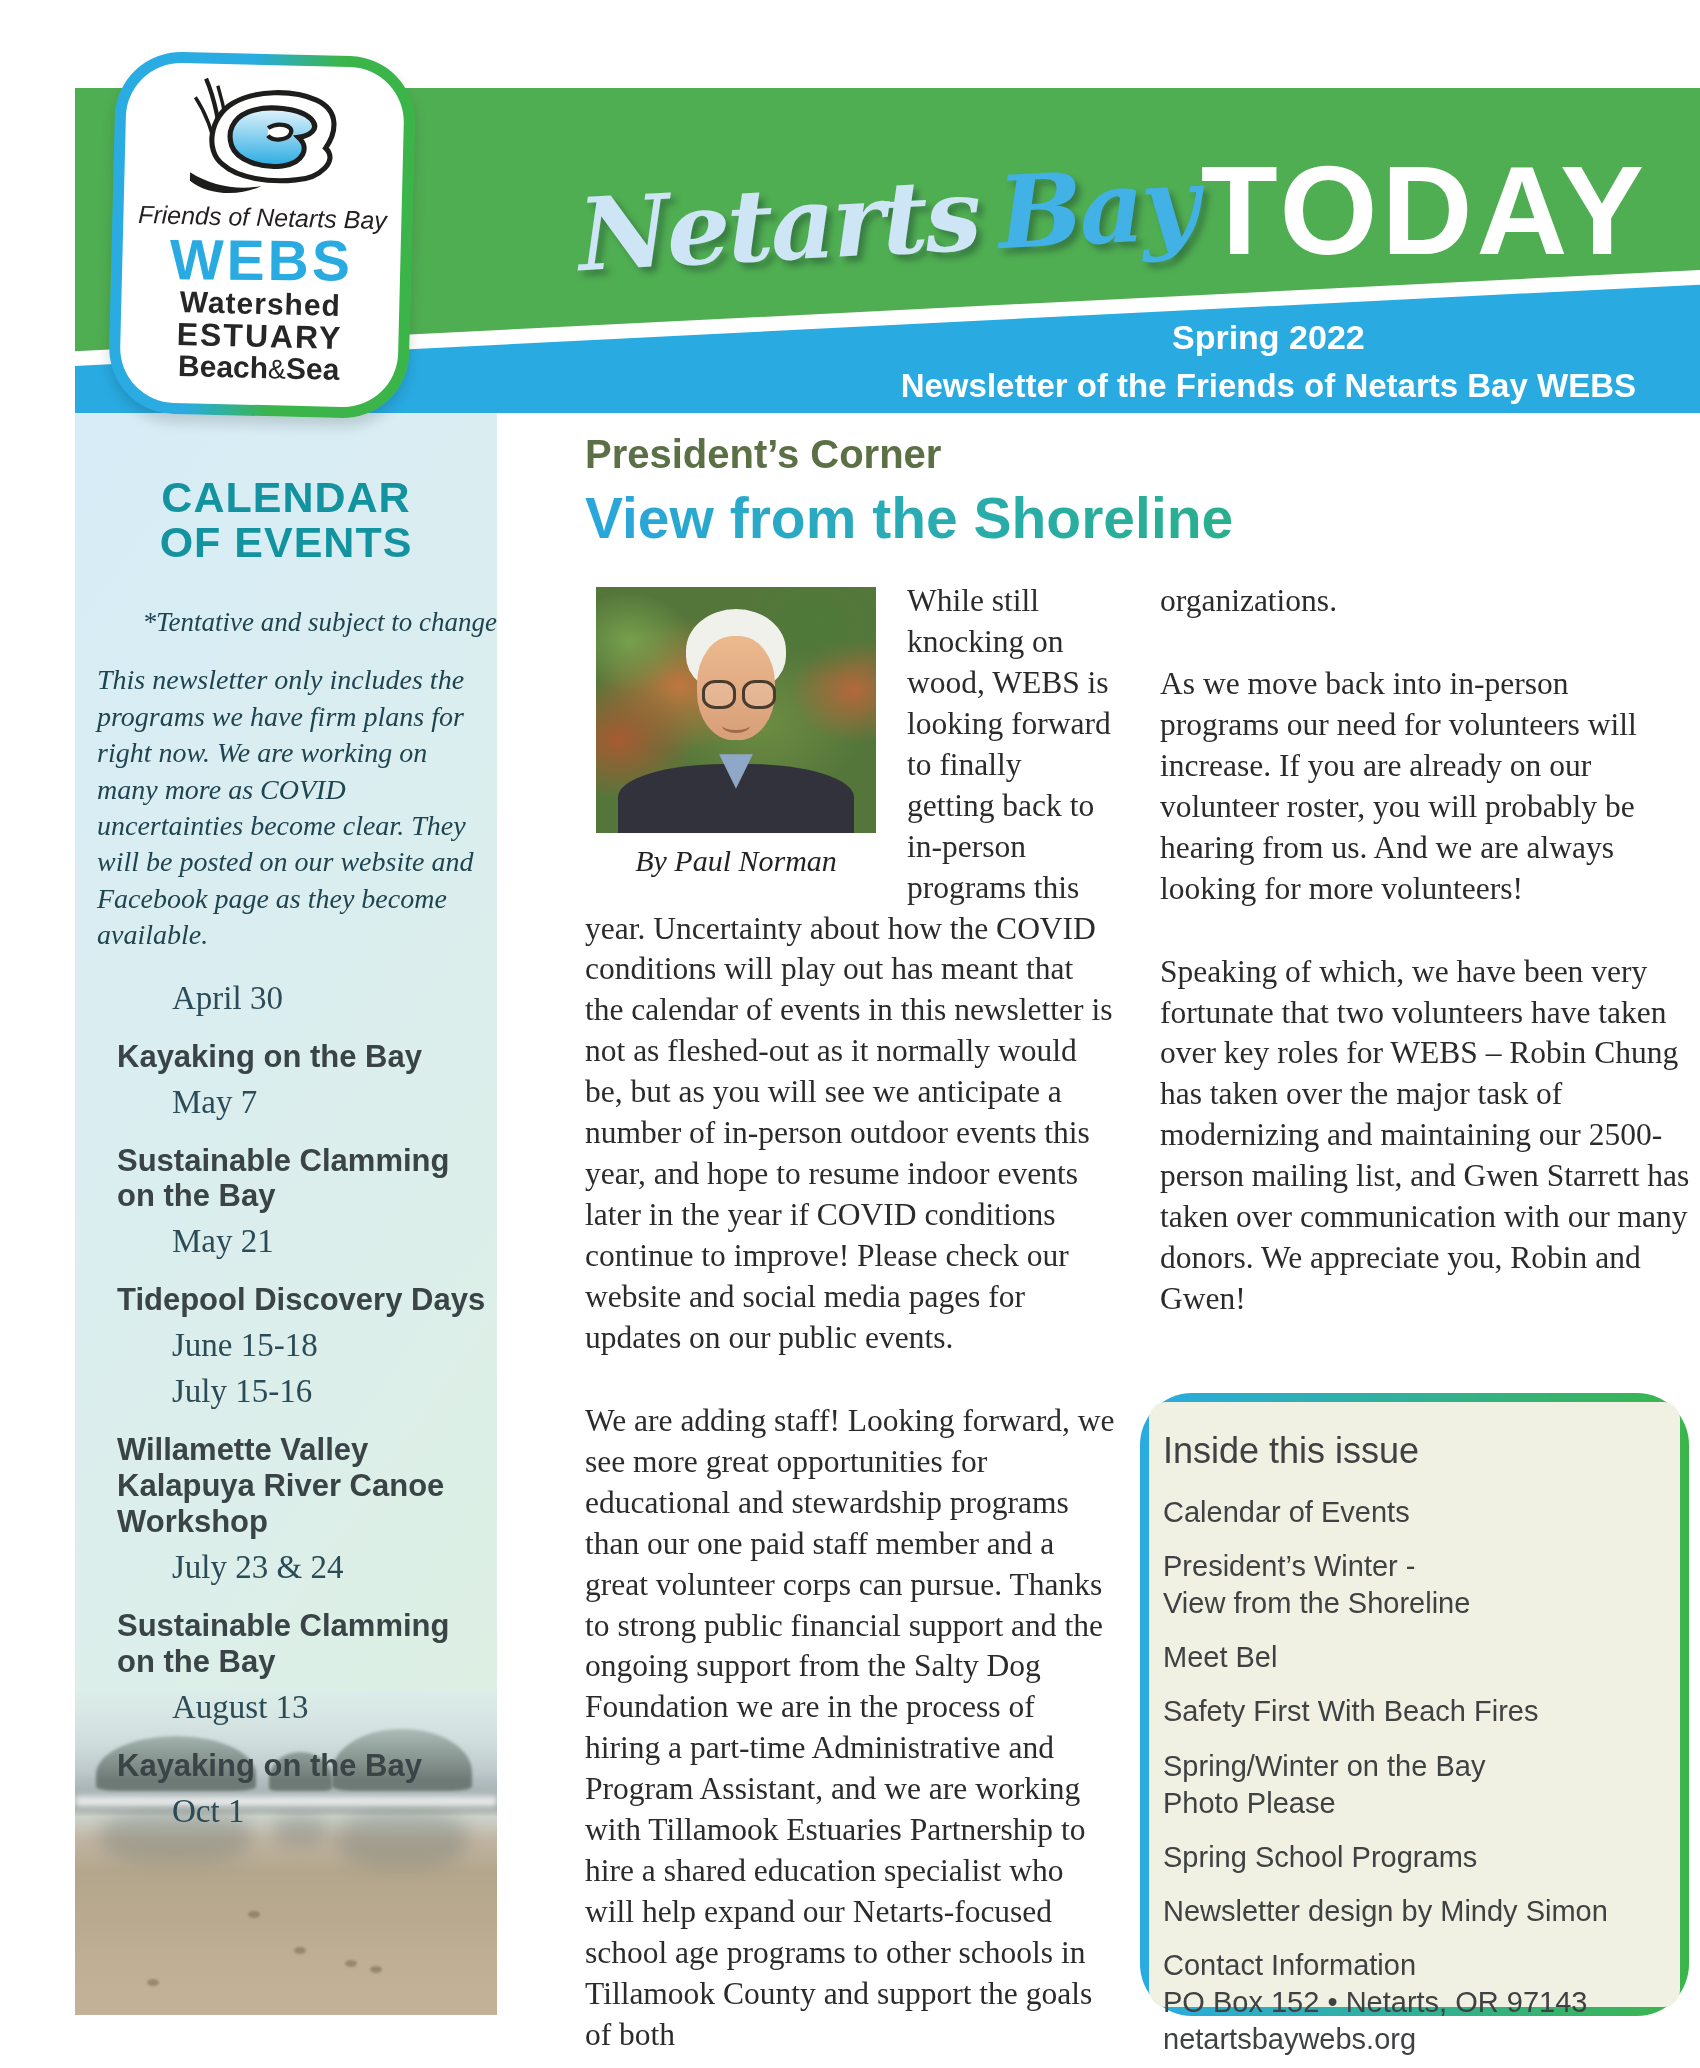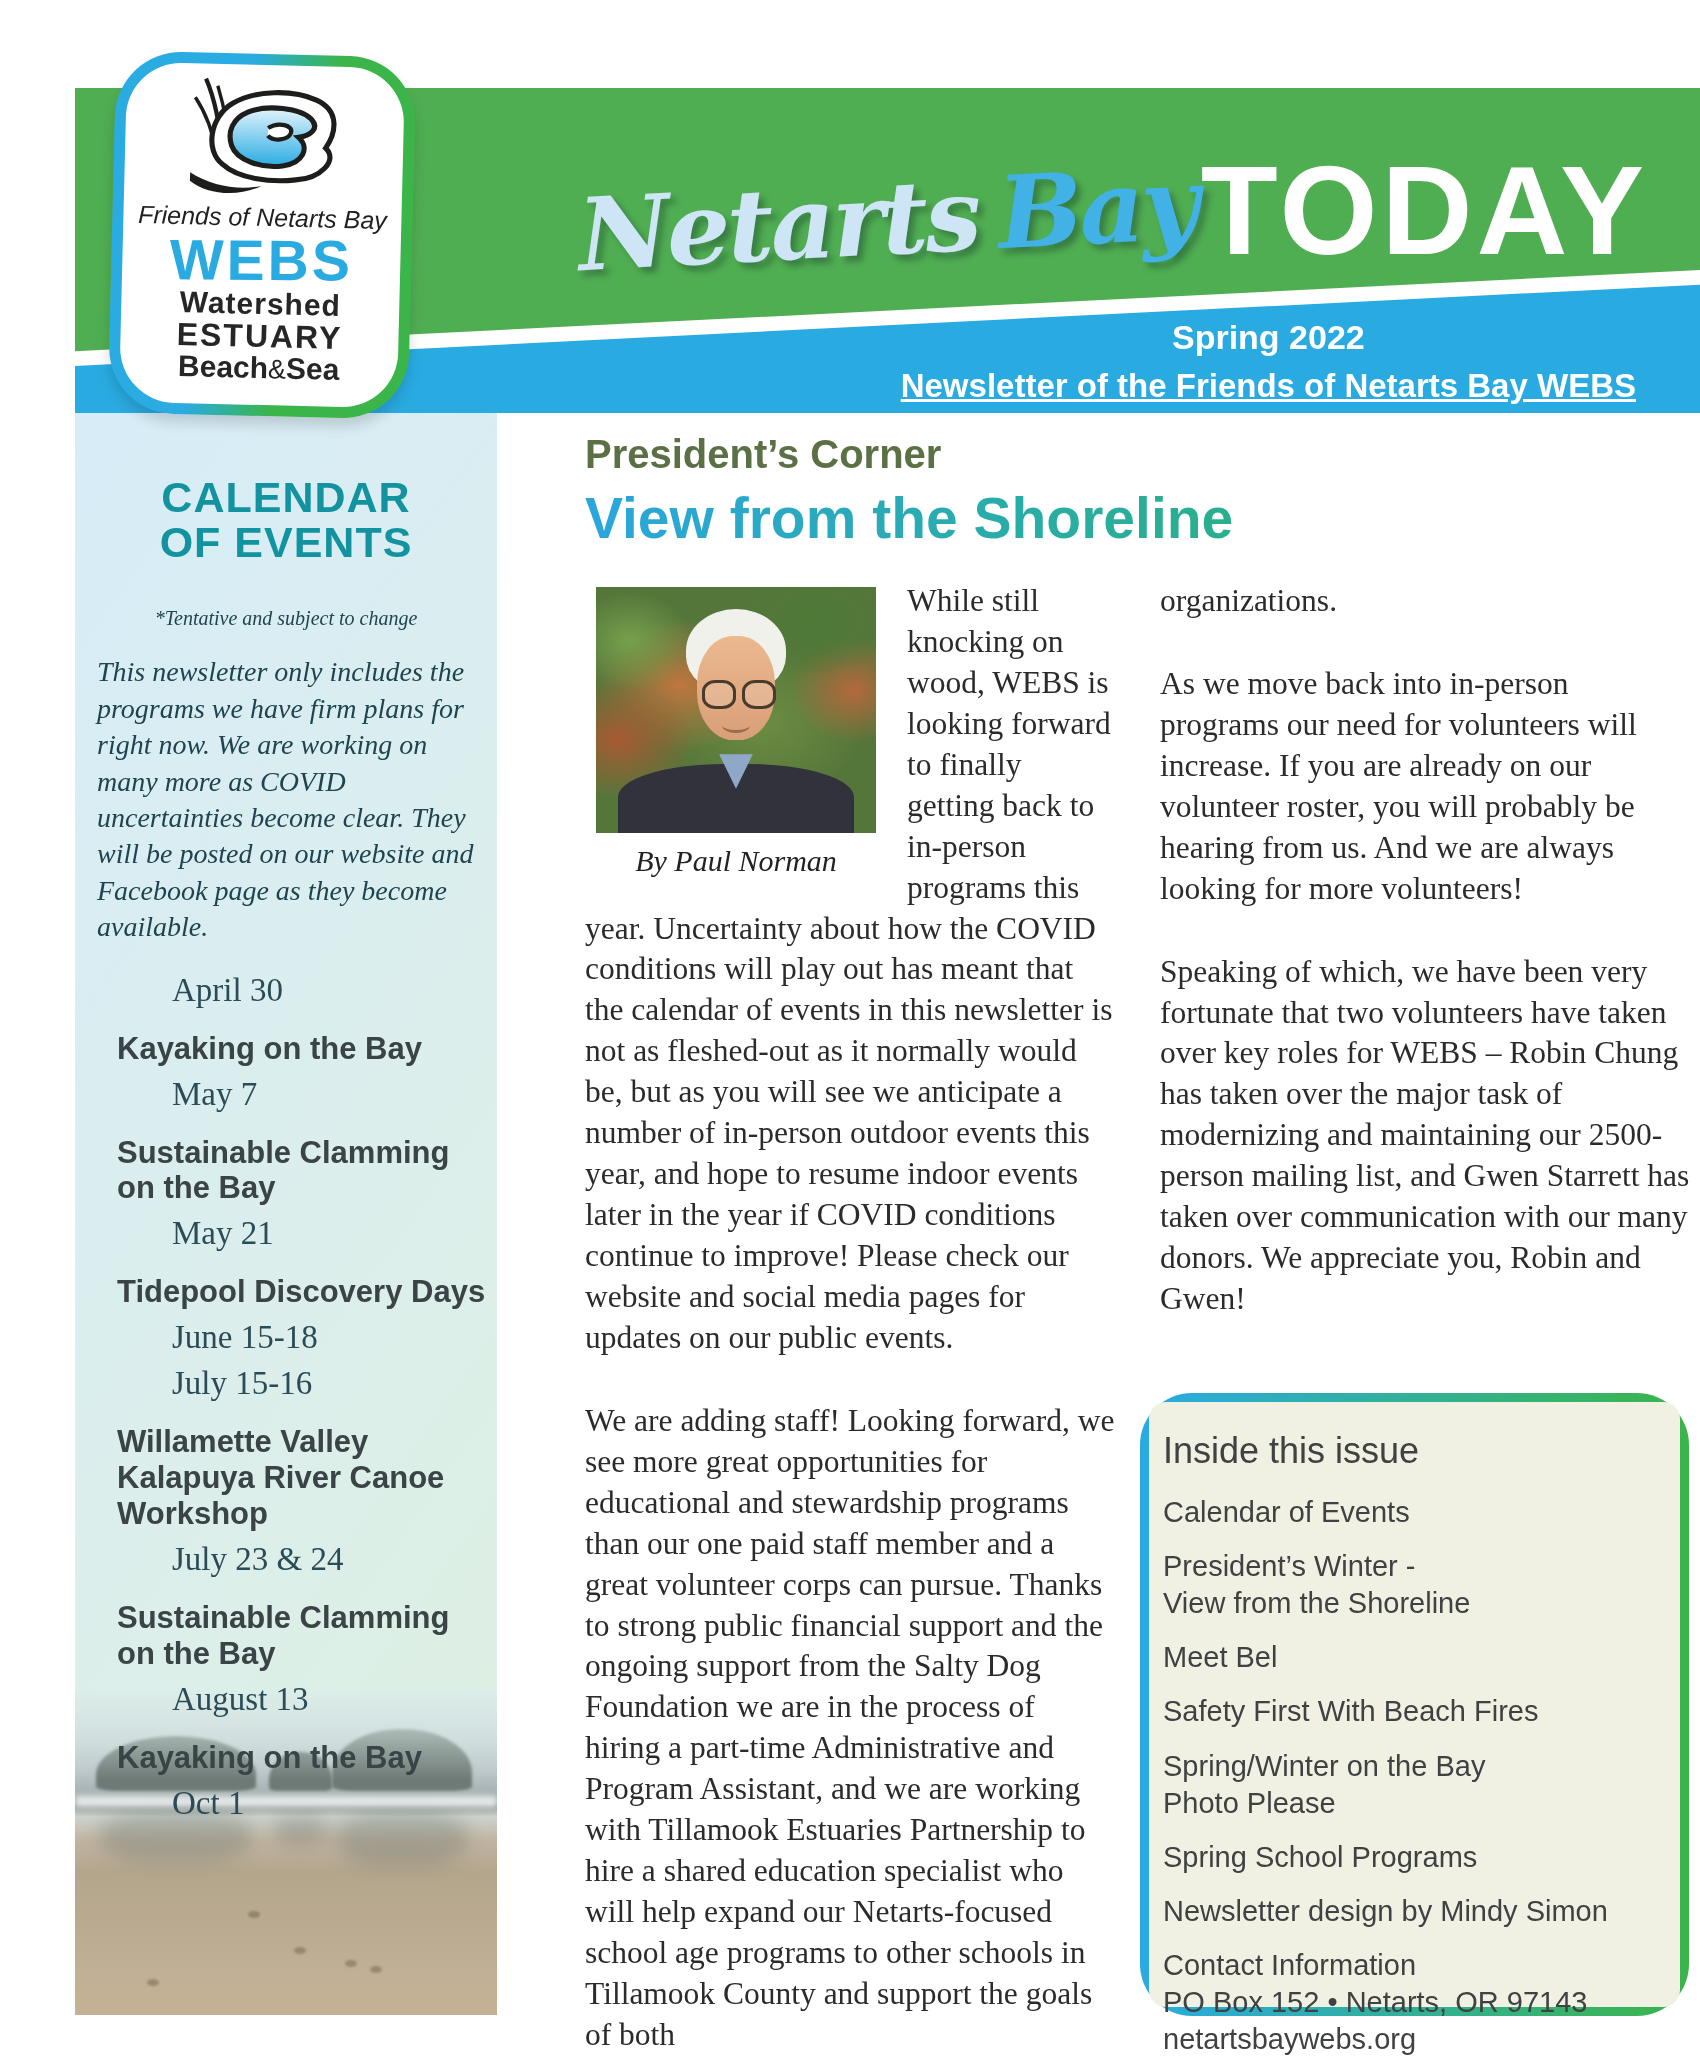--- a/index.html
+++ b/index.html
@@ -17,21 +17,21 @@
   .script-title { font-family:"DejaVu Serif", serif; font-style:italic; font-weight:bold;
                   font-size:100px; letter-spacing:-3px; transform:rotate(-3deg);
                   text-shadow:5px 6px 6px rgba(25,60,45,.42); white-space:nowrap; }
   .script-netarts { color:#cee5f6; }
   .script-bay { color:#41b1e6; margin-left:20px; }
   .today-title { color:#ffffff; font-size:126px; font-weight:bold; letter-spacing:4px;
                  line-height:1; margin-left:4px; }
 
   .issue-block { position:absolute; right:64px; top:230px; text-align:center; color:#ffffff; z-index:3; }
   .issue-line { font-size:34px; font-weight:bold; margin-bottom:10px; }
-  .tagline-line { font-size:33px; font-weight:bold;text-decoration:underline; }
+  .tagline-line { font-size:33px; font-weight:bold; }
 
   
   .logo { position:absolute; left:112px; top:54px; width:300px; height:362px;
           background:linear-gradient(100deg,#2aabe2 0%,#2aabe2 38%,#3bb54a 62%);
           border-radius:66px; padding:11px; box-sizing:border-box; transform:rotate(1.4deg);
           box-shadow:0 8px 14px rgba(0,0,0,.15); z-index:5; }
   .logo-inner { width:100%; height:100%; background:#ffffff; border-radius:55px; box-sizing:border-box;
                 padding:10px 6px 8px; text-align:center; overflow:hidden; }
   .logo-org { font-style:italic; font-size:25px; color:#231f20; margin-top:-4px; letter-spacing:0px; }
   .logo-acronym { color:#29abe2; font-size:57px; font-weight:bold; letter-spacing:3px; line-height:1.0;
@@ -39,22 +39,22 @@
   .logo-w1 { color:#262626; font-size:30px; font-weight:bold; line-height:1.02; letter-spacing:1px; }
   .logo-w2 { color:#262626; font-size:32px; font-weight:bold; line-height:1.02; letter-spacing:2px; }
   .logo-w3 { color:#262626; font-size:30px; font-weight:bold; line-height:1.05; }
   .logo-w3 .amp { font-weight:normal; font-size:27px; }
 
   
   .sidebar { position:absolute; left:75px; top:413px; width:422px; height:1602px;
              background:linear-gradient(125deg,#d7ecf7 0%,#dbeeee 45%,#def0df 100%); }
   .cal-heading { margin:62px 0 8px; text-align:center; font-size:43px; font-weight:bold;
                  color:#12939f; line-height:1.04; letter-spacing:1px; position:relative; z-index:2; }
-  .tentative { text-align:center; font-family:"Liberation Serif",serif; font-style:italic;
-               font-size:20px; color:#1f4450; position:relative; z-index:2;margin-top:43px; }
+  .tentative { text-align:right; font-family:"Liberation Serif",serif; font-style:italic;
+               font-size:27px; color:#1f4450; position:relative; z-index:2;margin-top:43px; }
   .cal-note { margin:24px 18px 0 22px; font-family:"Liberation Serif",serif; font-style:italic;
               font-size:28px; line-height:1.30; color:#1f4450; position:relative; z-index:2; }
   .events { margin-top:26px; position:relative; z-index:2; }
   .event { margin-bottom:22px; }
   .event-title { margin:0 8px 0 42px; font-weight:bold; font-size:31px; line-height:1.16; color:#3a4446; }
   .event-date { margin:9px 0 0 97px; font-family:"Liberation Serif",serif; font-size:33px; color:#2b4b57; }
 
   
   .beach-photo { position:absolute; left:0; top:1277px; width:100%; height:325px; z-index:1; overflow:hidden;
       background:linear-gradient(180deg,#cdd6d8 0%,#c6d0d3 16%,#b8c3c6 26%,#a3aeae 33%,

